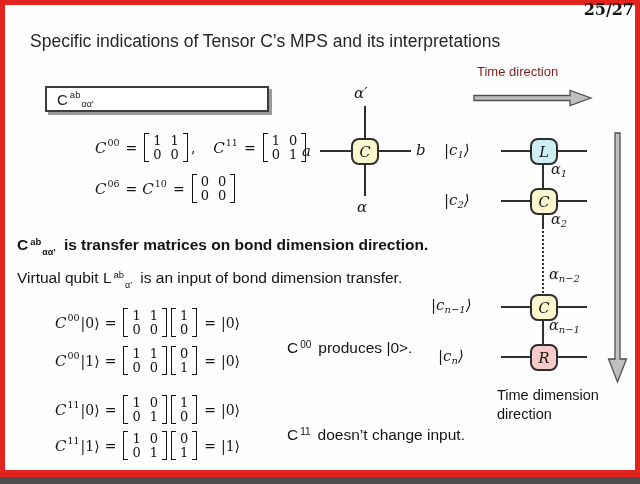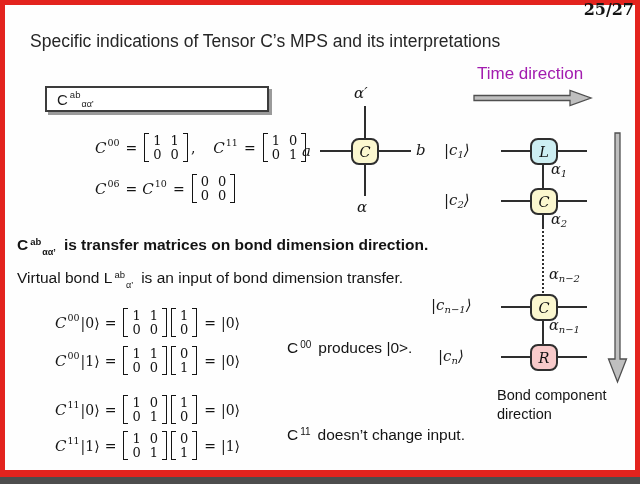--- a/index.html
+++ b/index.html
@@ -48,21 +48,21 @@
   .tline { position:absolute; background:#2e2e2e; }
   .dotline { position:absolute; width:0; border-left:2px dotted #2e2e2e; }
 
   .node { position:absolute; width:28px; height:27px; box-sizing:border-box; border:2px solid #2e2e2e;
           border-radius:8px; display:flex; align-items:center; justify-content:center;
           font-family:"DejaVu Serif",serif; font-style:italic; font-size:14.5px; color:#111; z-index:2; }
   .node.yellow { background:#fbf7cf; }
   .node.cyan   { background:#cdeef2; }
   .node.pink   { background:#f8caca; }
 
-  .timeLabel { position:absolute; left:477px; top:64px; font-size:17px; color:#a21caf; }
+  .timeLabel { position:absolute; left:477px; top:64px; font-size:13px; color:#7f1d1d; }
   .bondLabel { position:absolute; left:497px; top:386px; font-size:14.5px; line-height:18.5px; color:#141414; }
   .arrowSvg { position:absolute; }
 </style>
 </head>
 <body>
 
 <div class="slide">
   <div class="frame"></div>
   <div class="bottomStrip"></div>
 
@@ -137,21 +137,21 @@
 
   <div class="timeLabel">Time direction</div>
   <svg class="arrowSvg" style="left:473px; top:89px;" width="120" height="18">
     <path d="M1,6.5 H97 V1.5 L118,9 L97,16.5 V11.5 H1 Z" fill="#bfbfbf" stroke="#4f4f4f" stroke-width="1.3"></path>
   </svg>
 
   <div class="stmt" style="top:236px;font-weight:bold;">
     <span>C</span><span class="sp">ab</span><span class="sb">αα’</span><span class="rest">is transfer matrices on bond dimension direction.</span>
   </div>
   <div class="stmt" style="top:269px;">
-    <span>Virtual bond L</span><span class="sp">ab</span><span class="sb">α’</span><span class="rest">is an input of bond dimension transfer.</span>
+    <span>Virtual qubit L</span><span class="sp">ab</span><span class="sb">α’</span><span class="rest">is an input of bond dimension transfer.</span>
   </div>
 
   <div class="eqrow" style="left:55px; top:308px;">
     <span class="var">C</span>
       <span class="msup">00</span>
       <span class="ket">|0⟩</span>
     <span class="eq">=</span>
     <span class="mat m22">
         <span class="bl"></span>
         <span class="cells">
@@ -285,16 +285,16 @@
 
   <div class="mathlab" style="left:551px; top:161px; font-size:14.5px;"><span>α</span><span class="sub">1</span></div>
   <div class="mathlab" style="left:551px; top:211px; font-size:14.5px;"><span>α</span><span class="sub">2</span></div>
   <div class="mathlab" style="left:549px; top:266px; font-size:14.5px;"><span>α</span><span class="sub">n−2</span></div>
   <div class="mathlab" style="left:549px; top:317px; font-size:14.5px;"><span>α</span><span class="sub">n−1</span></div>
 
   <svg class="arrowSvg" style="left:607px; top:132px;" width="22" height="252">
     <path d="M8,1 H13 V227 H19.5 L10.5,250 L1.5,227 H8 Z" fill="#bfbfbf" stroke="#4f4f4f" stroke-width="1.3"></path>
   </svg>
   <div class="bondLabel">
-    <div>Bond component</div>
+    <div>Time dimension</div>
     <div>direction</div>
   </div>
 </div>
 
 </body></html>

